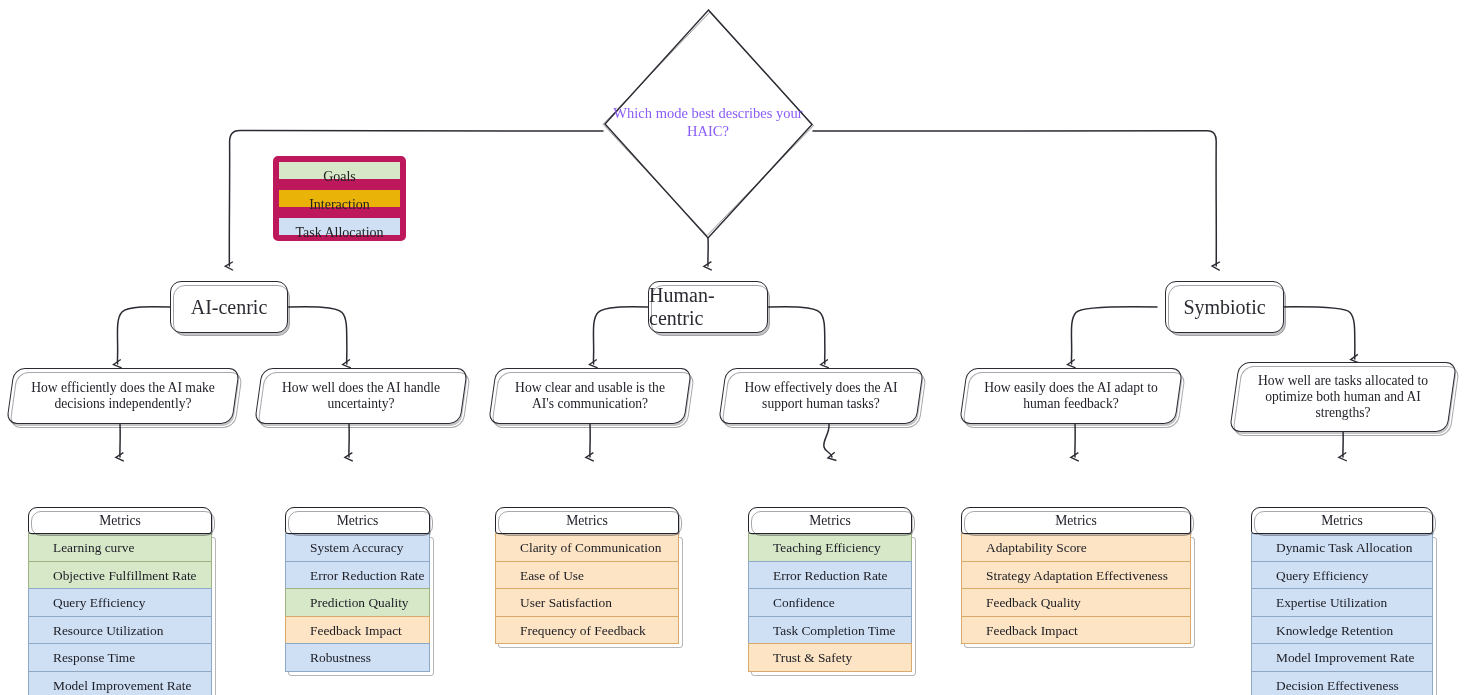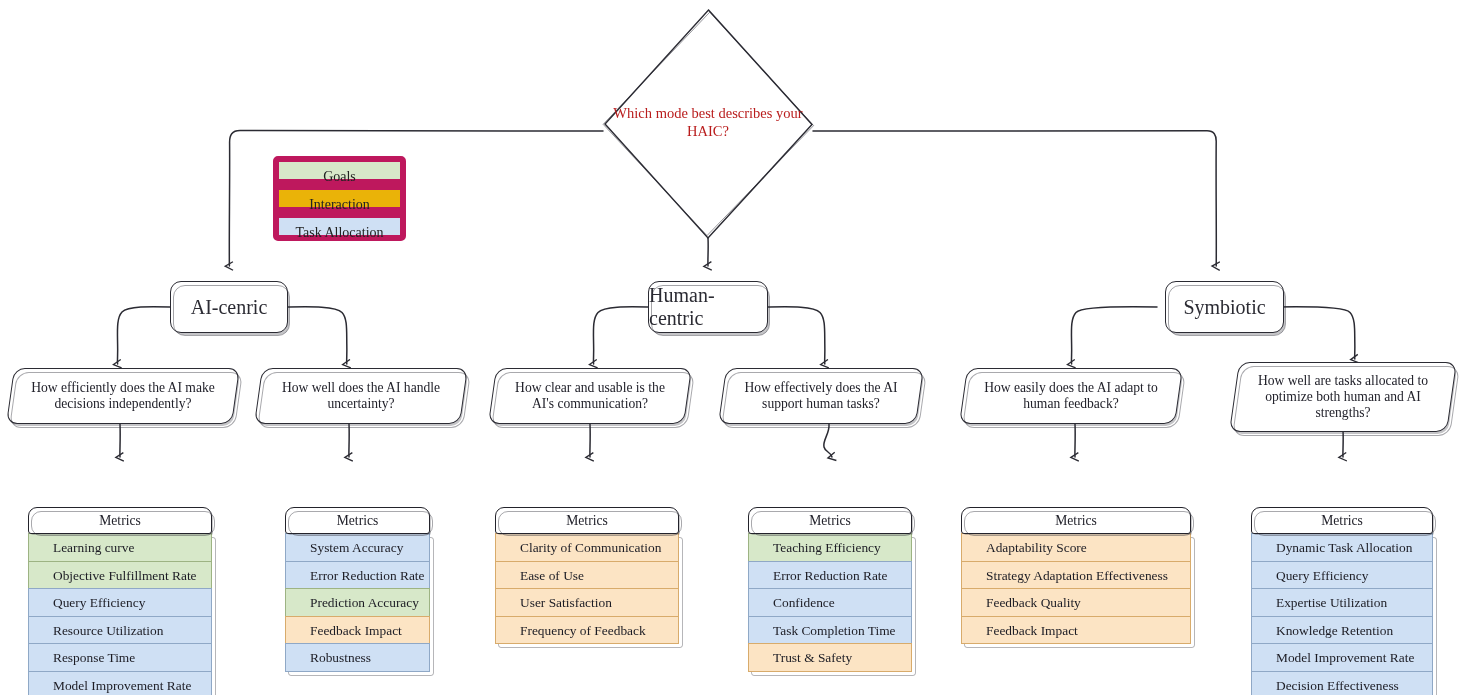--- a/index.html
+++ b/index.html
@@ -16,21 +16,21 @@
 
   .node { position:absolute; box-sizing:border-box; }
 
   
   .diamond {
     left:604px; top:8px; width:208px; height:228px;
   }
   .diamond .dtext {
     position:absolute; left:0; top:0; width:208px; height:228px;
     display:flex; align-items:center; justify-content:flex-start; text-align:center;
-    font-size:14.5px; line-height:1.25; color:#b91c1c;
+    font-size:14.5px; line-height:1.25; color:#8b5cf6;
   }
 
   
   .legend { left:273px; top:156px; width:133px; }
   .legend-row {
     height:29px; line-height:29px; text-align:center;
     font-size:14px; color:#222; border:6px solid #be185d;
     box-sizing:border-box; margin-top:-1px; position:relative;
   }
   .legend-row:first-child { margin-top:0; border-radius:5px 5px 0 0; }
@@ -245,21 +245,21 @@
     </div>
   </div>
 
   <div class="table" style="left:285px; top:459px; width:145px;">
     <div class="tbl-head">
       <span>Metrics</span>
     </div>
     <div class="tbl-body">
       <div class="trow blue"><span>System Accuracy</span></div>
       <div class="trow blue"><span>Error Reduction Rate</span></div>
-      <div class="trow green"><span>Prediction Accuracy</span></div>
+      <div class="trow green"><span>Prediction Quality</span></div>
       <div class="trow orange"><span>Feedback Impact</span></div>
       <div class="trow blue"><span>Robustness</span></div>
     </div>
   </div>
 
   <div class="table" style="left:495px; top:459px; width:184px;">
     <div class="tbl-head">
       <span>Metrics</span>
     </div>
     <div class="tbl-body">

